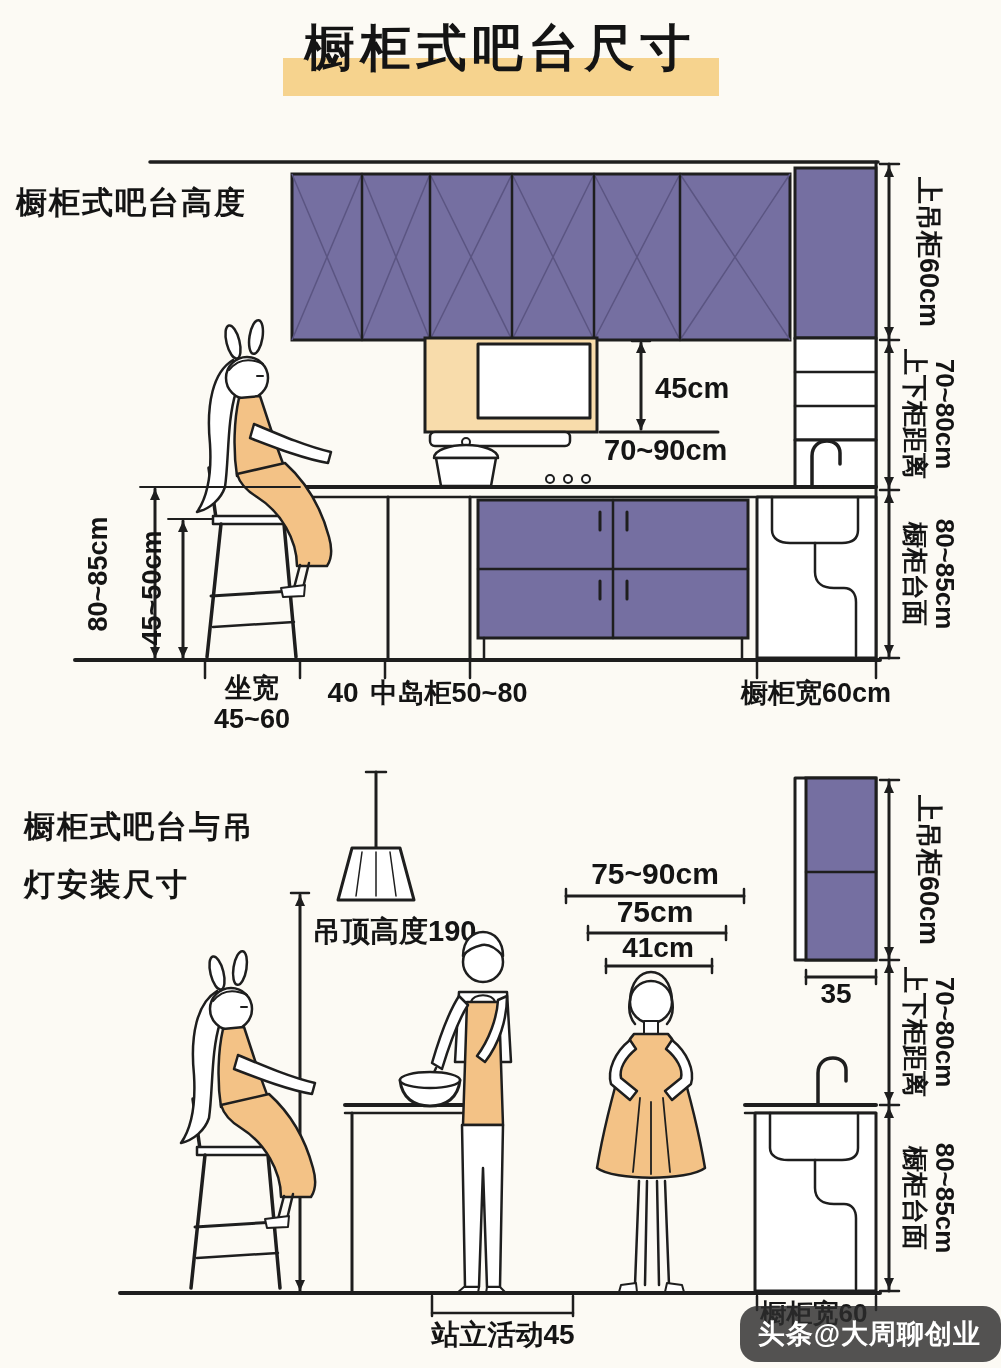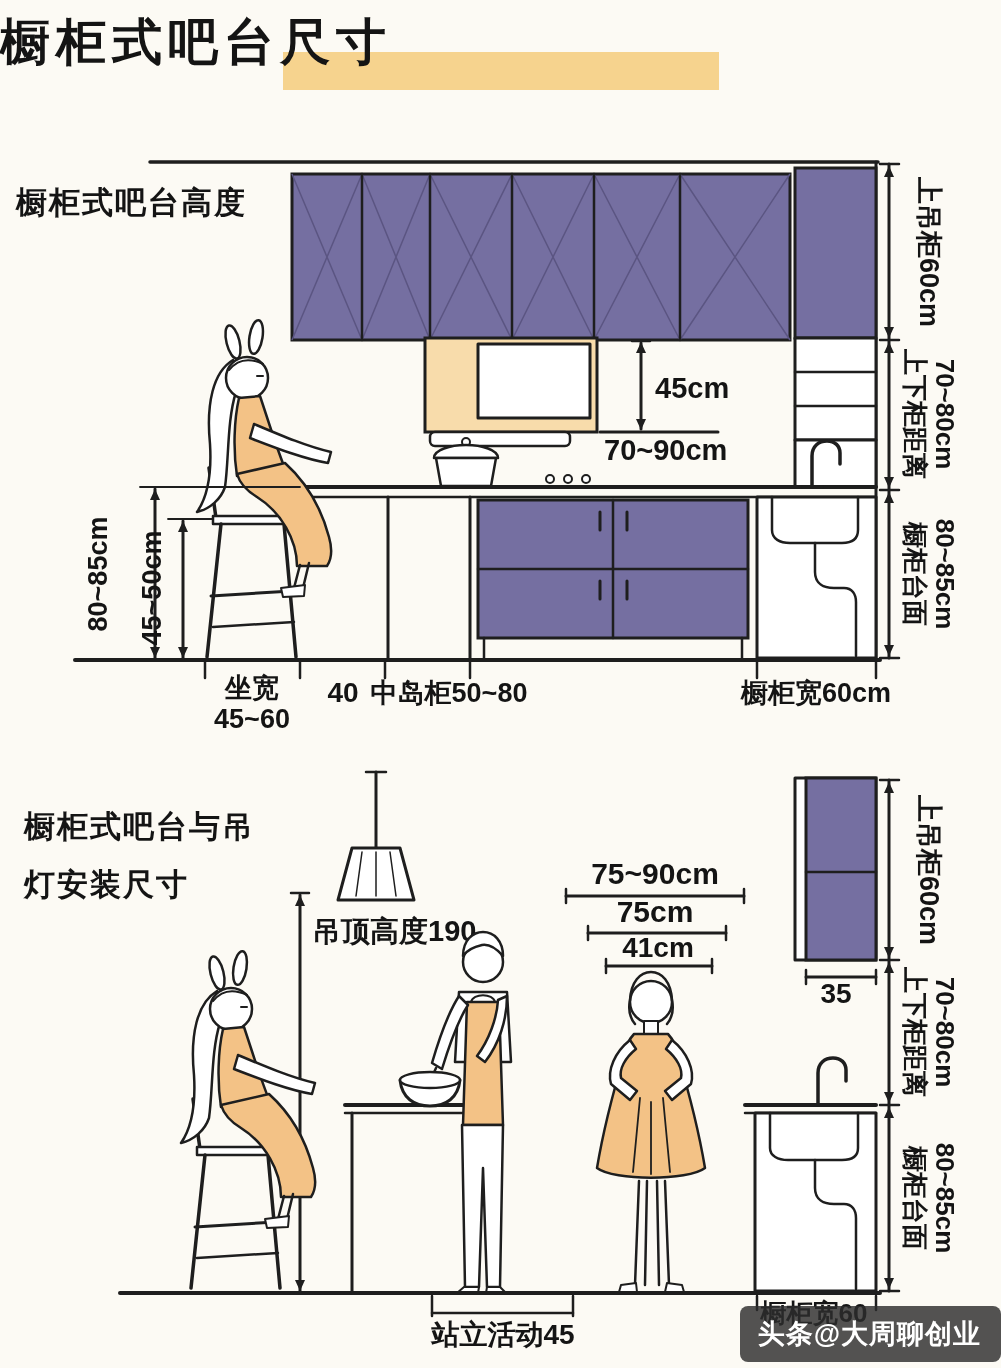--- a/index.html
+++ b/index.html
@@ -1,28 +1,28 @@
 <!DOCTYPE html>
 <html><head>
 <meta charset="utf-8">
 <style>
   html,body{margin:0;padding:0;}
   body{width:1001px;height:1368px;font-family:"Liberation Sans",sans-serif;background:#e9e6df;}
   .page{position:relative;width:1001px;height:1368px;background:#fcfaf4;overflow:hidden;}
-  .title-wrap{position:absolute;top:12px;left:0;width:100%;text-align:left;}
+  .title-wrap{position:absolute;top:18px;left:0;width:100%;text-align:center;}
   .title-hl{position:absolute;left:50%;transform:translateX(-50%);top:40px;width:436px;height:38px;background:#f6d38e;}
   .title-text{position:relative;font-size:50px;line-height:1.2;font-weight:800;color:#141414;letter-spacing:6px;}
   .s-head{position:absolute;font-size:31px;font-weight:800;color:#141414;letter-spacing:2px;}
   #s1-head{top:182px;left:16px;}
   #s2-head{top:798px;left:24px;line-height:58px;}
   #svg1,#svg2{position:absolute;left:0;}
   #svg1{top:145px;}
   #svg2{top:768px;}
   .watermark{position:absolute;right:0;bottom:6px;background:rgba(45,45,45,.82);color:#ffffff;
-    font-size:27px;font-weight:700;padding:10px 20px 10px 18px;border-radius:8px;letter-spacing:1px;}
+    font-size:27px;font-weight:700;padding:10px 20px 10px 18px;border-radius:18px;letter-spacing:1px;}
   .ln{stroke:#1e1e1e;fill:none;stroke-linecap:round;stroke-linejoin:round;}
   .fw{fill:#ffffff;stroke:#1e1e1e;stroke-linejoin:round;}
   .purple{fill:#756fa1;stroke:#1e1e1e;}
   .peach{fill:#f3c286;stroke:#1e1e1e;stroke-linejoin:round;}
   .peachlight{fill:#f8dcab;stroke:#1e1e1e;}
   .xline{stroke:#5b5582;fill:none;}
   .arrow{fill:#1e1e1e;stroke:none;}
   text{font-family:"Liberation Sans",sans-serif;fill:#141414;font-weight:700;}
 </style>
 </head>

